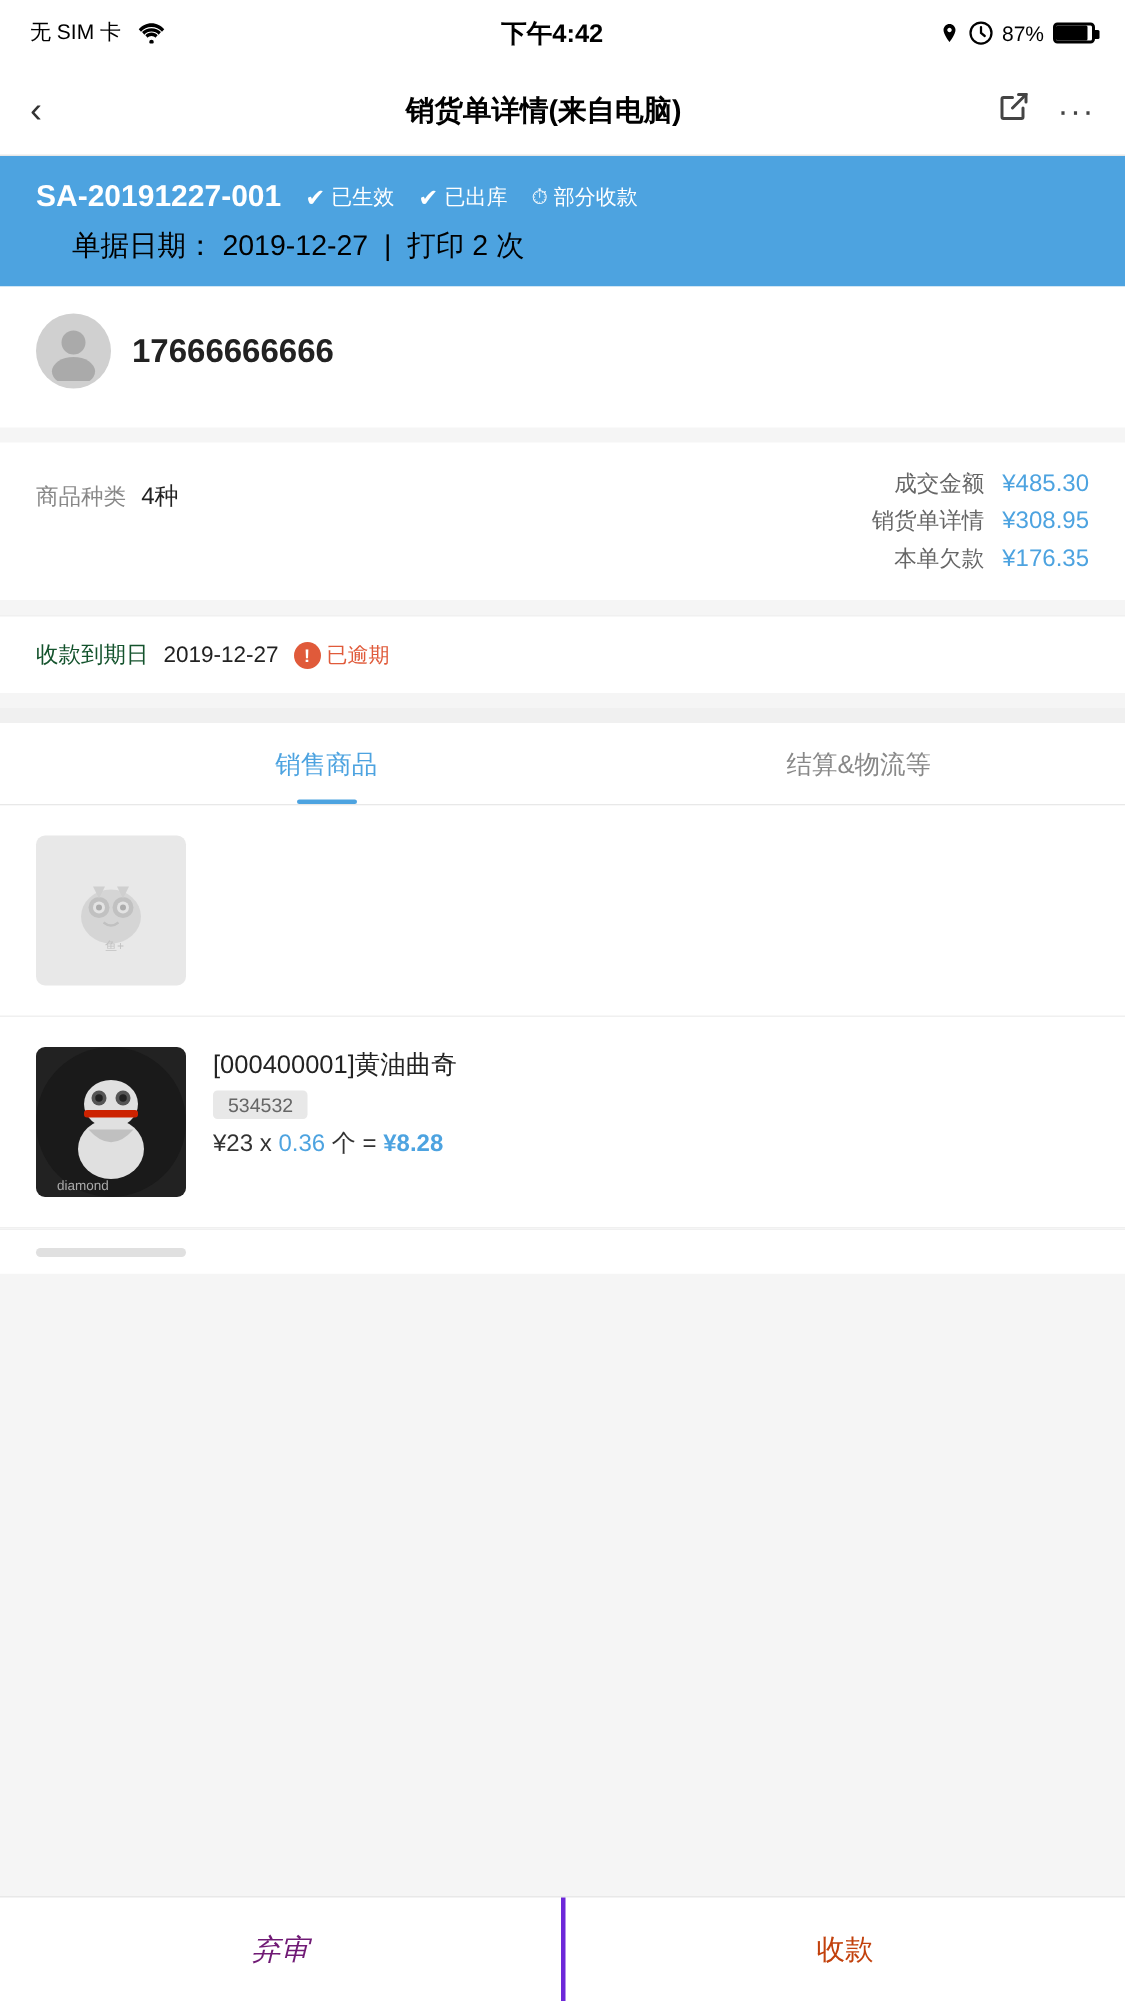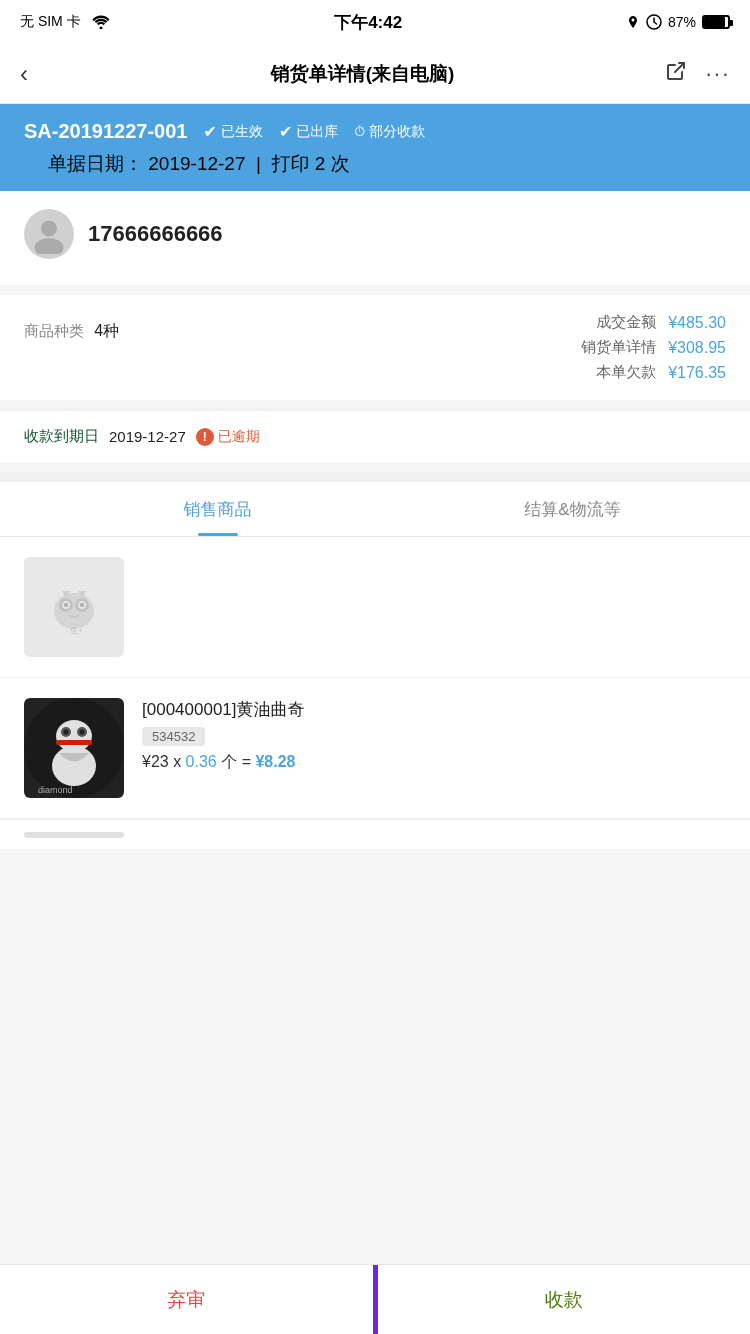--- a/index.html
+++ b/index.html
@@ -312,22 +312,22 @@
     .bottom-btn {
       flex: 1;
       height: 100%;
       display: flex;
       align-items: center;
       justify-content: center;
       font-size: 19px;
       font-weight: 500;
       cursor: pointer;
     }
-    .bottom-btn.cancel { color: #ef4444; border-right: 5px solid #6d28d9; }
-    .bottom-btn.confirm { color: #4d7c0f; }
+    .bottom-btn.cancel { color: #701a75; border-right: 3px solid #6d28d9; font-style: italic; }
+    .bottom-btn.confirm { color: #c2410c; }
 
     
     .content-scroll {
       padding-bottom: 70px;
     }
   </style>
 </head>
 <body>
 
 <div class="status-bar">

